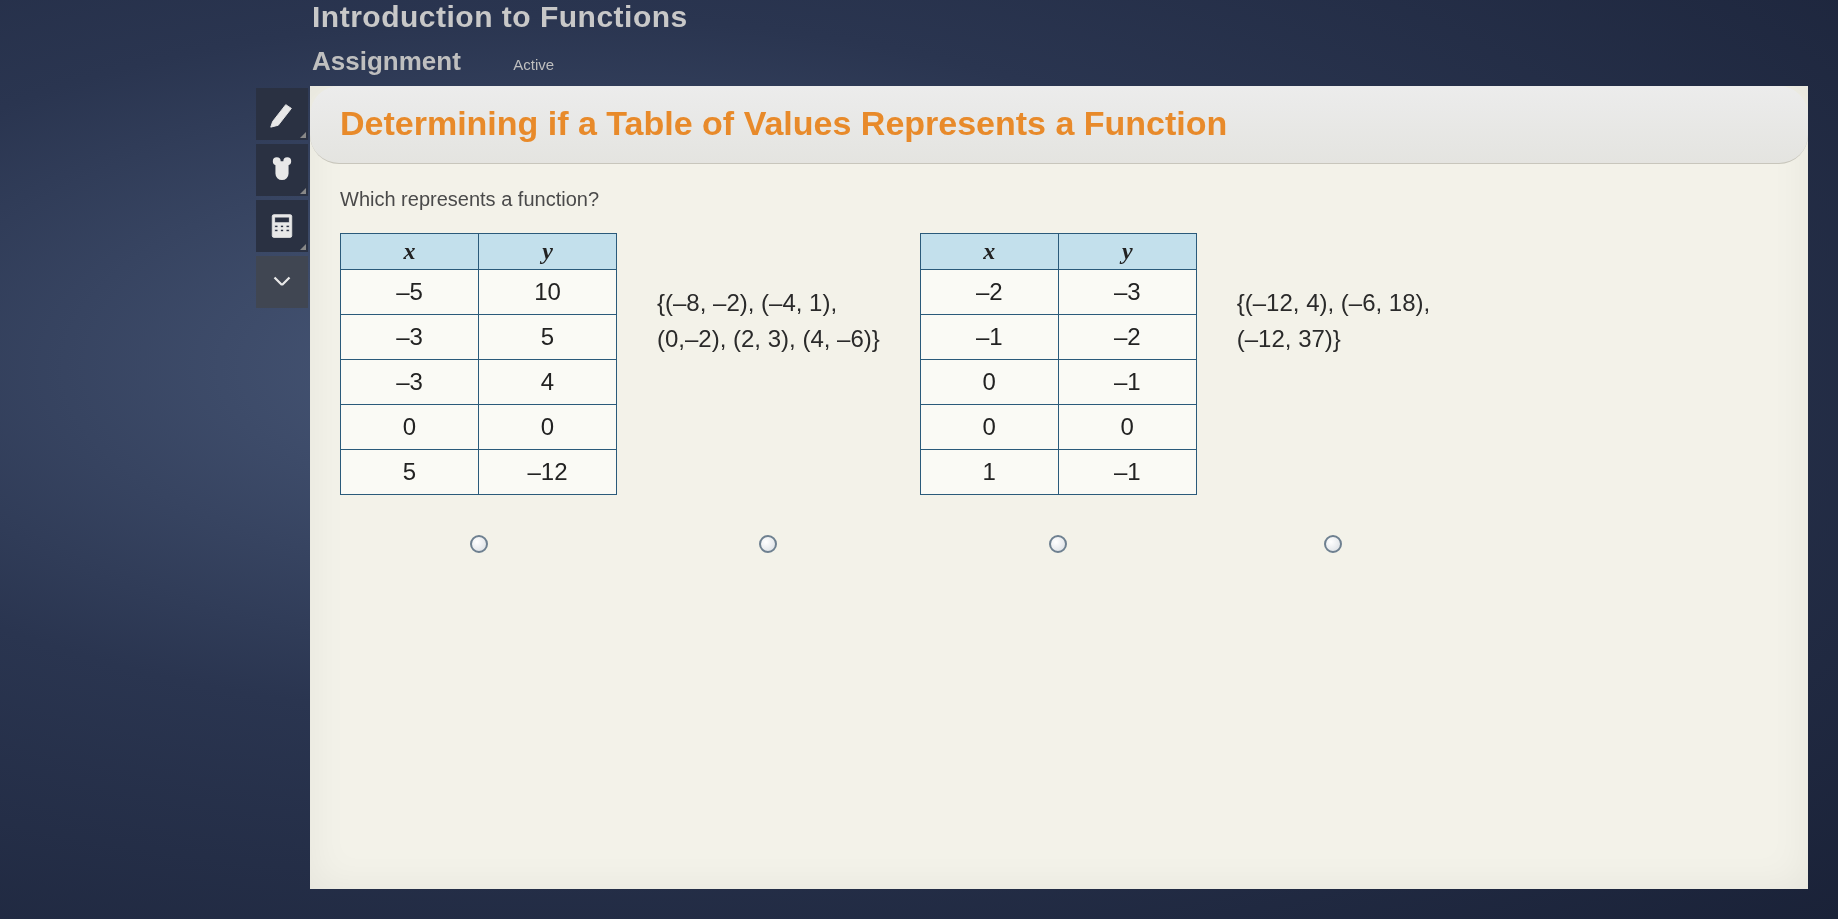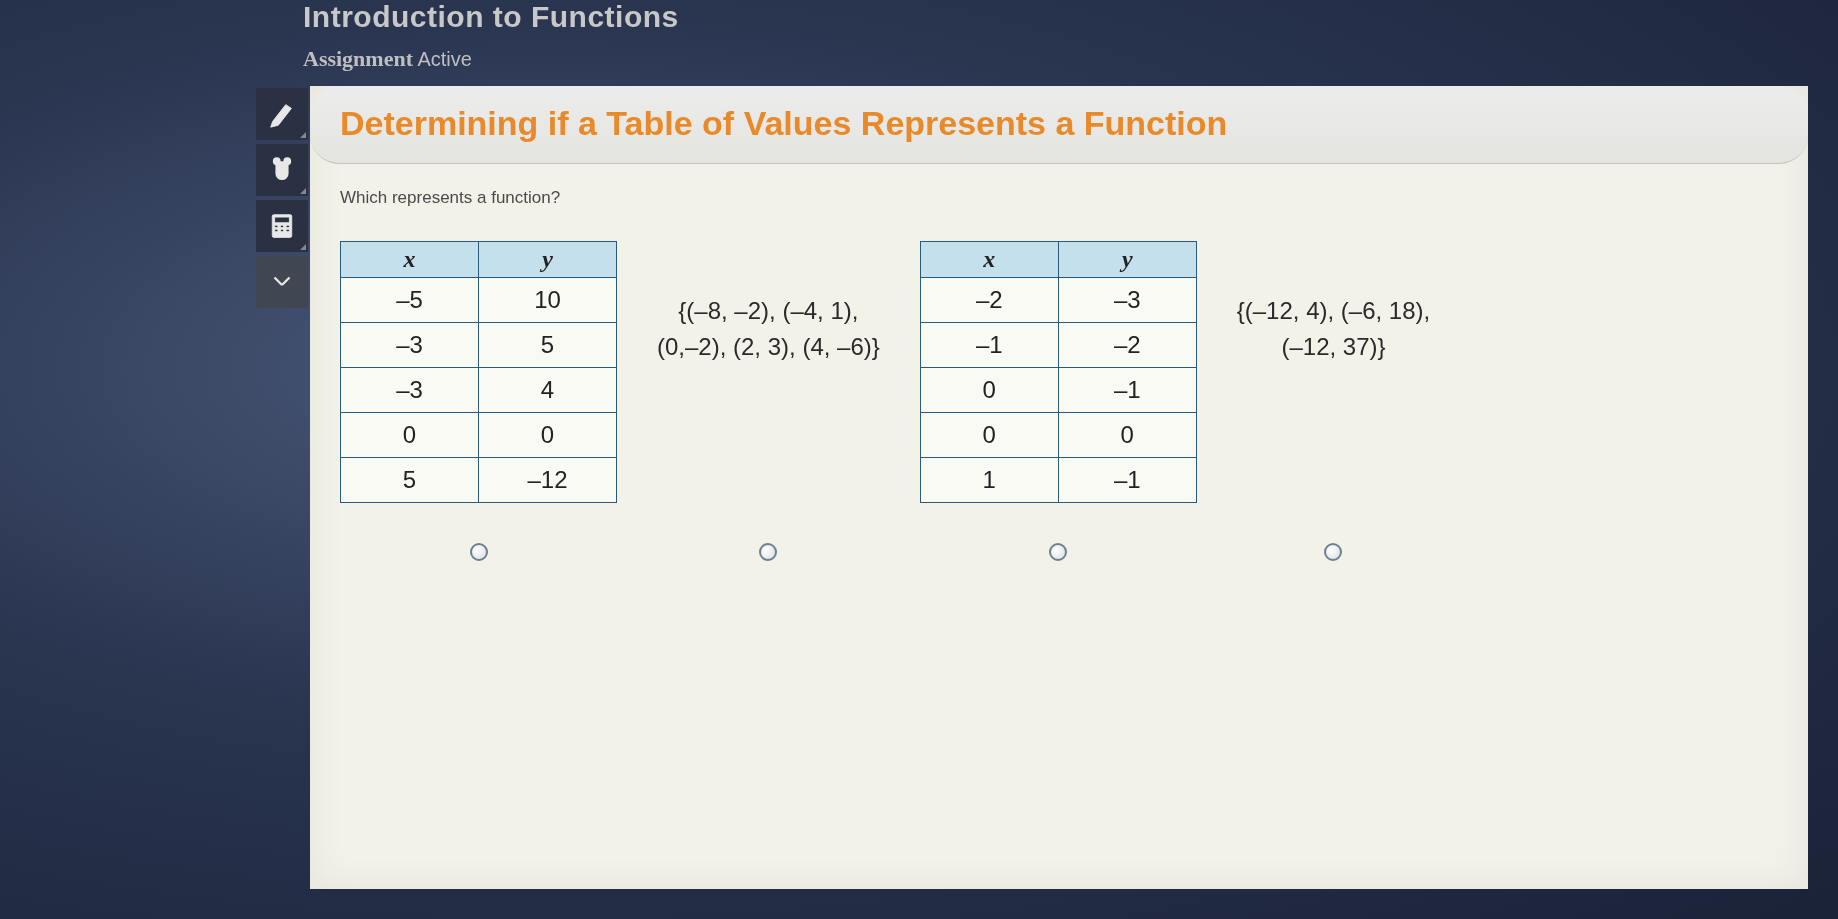--- a/index.html
+++ b/index.html
@@ -6,43 +6,43 @@
   html, body { width: 1838px; height: 919px; }
   body {
     background: radial-gradient(ellipse at 30% 40%, #4a5a7a 0%, #2a3550 45%, #1a2238 100%);
     font-family: Arial, Helvetica, sans-serif;
     overflow: hidden;
     position: relative;
   }
 
   .header-area {
     position: absolute;
-    left: 303px;
+    left: 312px;
     top: 0;
     right: 60px;
   }
   .unit-title {
     color: #c8c8c8;
     font-size: 30px;
     font-weight: bold;
     padding-top: 0;
     letter-spacing: 0.5px;
   }
   .subheader {
     margin-top: 12px;
   }
   .assignment-label {
     color: #bfbfbf;
-    font-size: 22px;
+    font-size: 26px;
     font-weight: bold;
-    font-family: Liberation Serif, serif;
   }
   .active-label {
     color: #bfbfbf;
-    font-size: 20px;
+    font-size: 15px;
+    margin-left: 48px;
   }
 
   .content-panel {
     position: absolute;
     left: 310px;
     top: 86px;
     right: 30px;
     bottom: 30px;
     background: #f3f2e9;
     box-shadow: inset 0 0 40px rgba(0,0,0,0.06);
@@ -58,22 +58,22 @@
     color: #e88a2a;
     font-size: 34px;
     font-weight: bold;
   }
 
   .question-area {
     padding: 24px 30px 0 30px;
   }
   .question-text {
     color: #4a4a4a;
-    font-size: 17px;
-    margin-bottom: 33px;
+    font-size: 20px;
+    margin-bottom: 22px;
   }
 
   .options-row {
     display: flex;
     align-items: flex-start;
     gap: 40px;
   }
   .option {
     display: flex;
     flex-direction: column;
@@ -107,21 +107,20 @@
     font-size: 24px;
     padding: 8px 0;
     width: 138px;
     color: #222;
   }
 
   .set-text {
     font-size: 24px;
     color: #2a2a2a;
     line-height: 1.5;
-    text-align: center;
     padding-top: 52px;
     white-space: nowrap;
   }
 
   .radio {
     margin-top: 22px;
     width: 18px;
     height: 18px;
     border: 2px solid #6e8090;
     border-radius: 50%;

